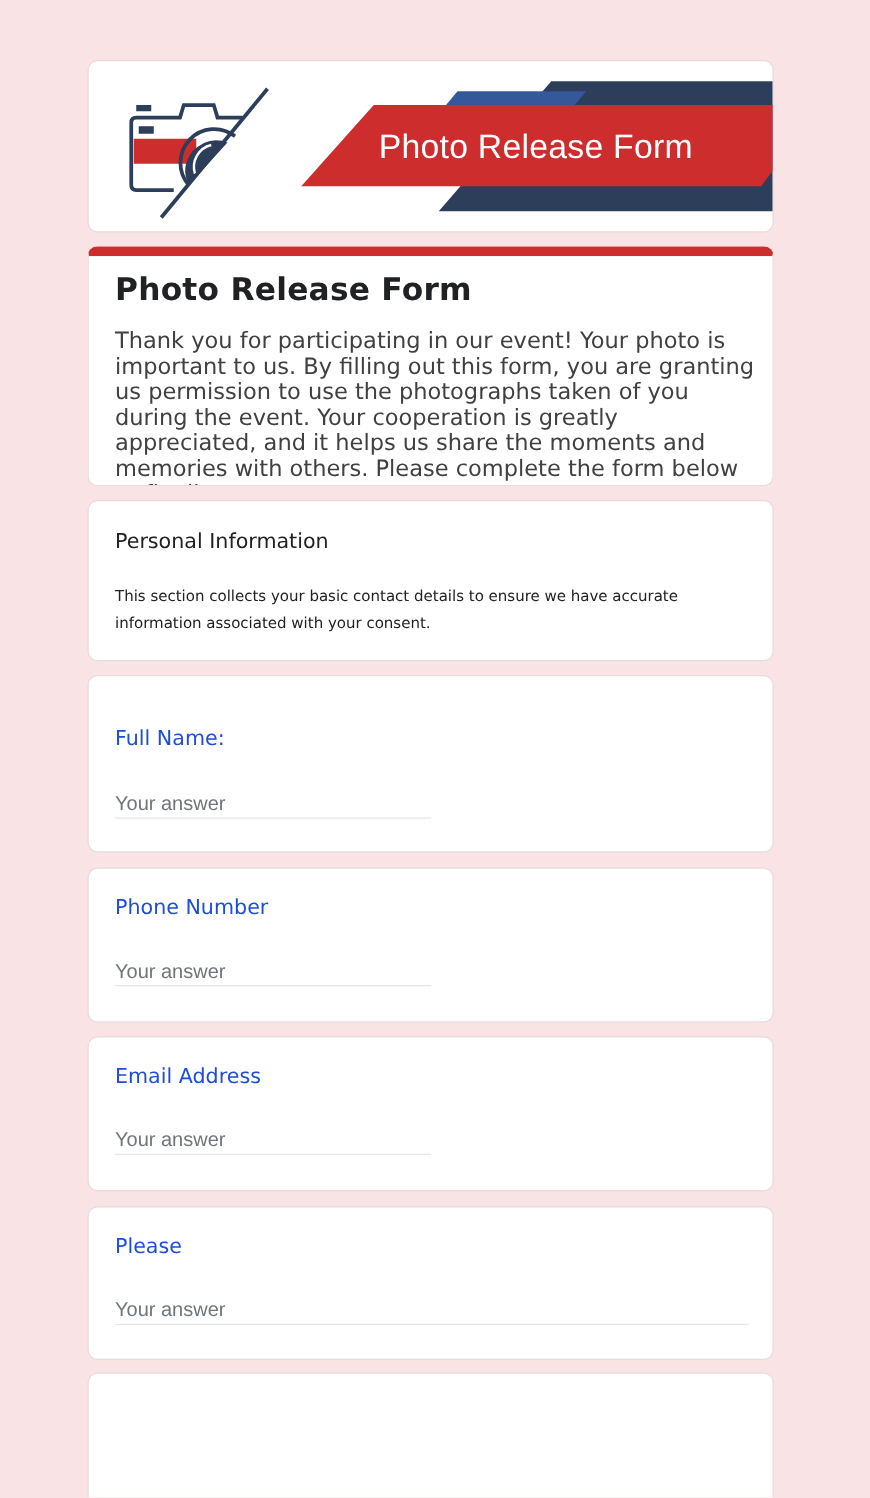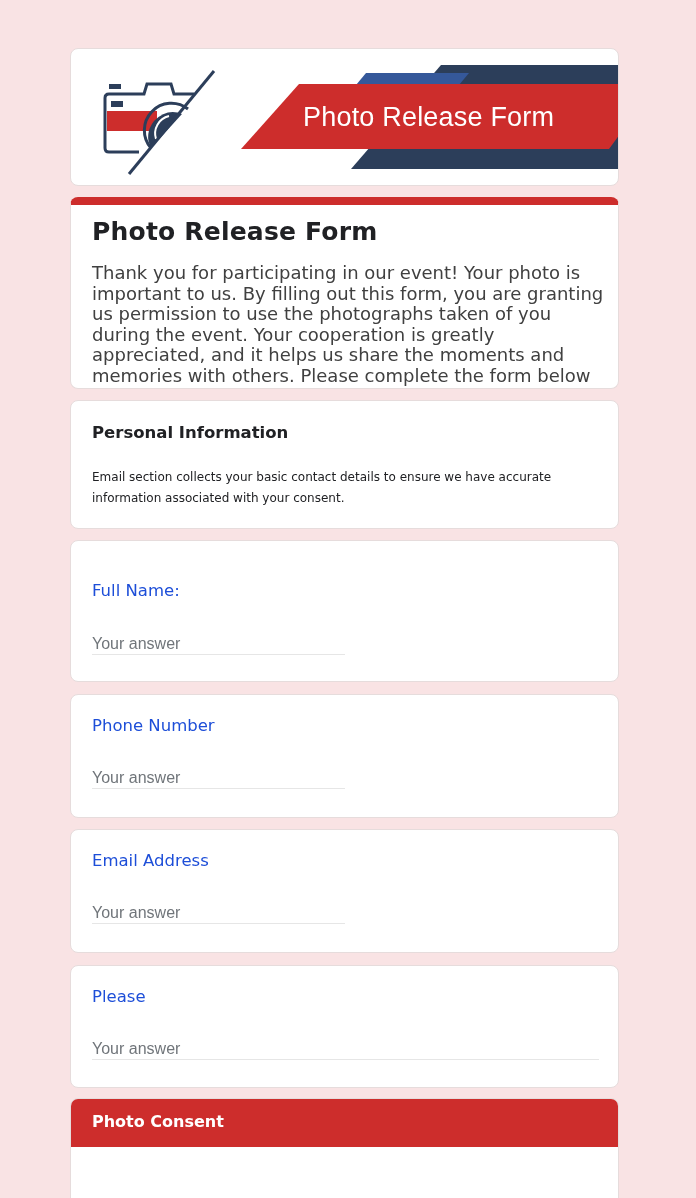--- a/index.html
+++ b/index.html
@@ -60,21 +60,21 @@
       line-height: 20.5px;
       color: #404040;
     }
     
     .section-card { top: 360px; height: 129px; }
     .section-card h2 {
       position: absolute;
       left: 21px;
       top: 22px;
       font-size: 16.5px;
-      font-weight: bold;
+      font-weight: normal;
       color: #202124;
     }
     .section-card p {
       position: absolute;
       left: 21px;
       top: 66px;
       width: 500px;
       font-size: 12px;
       line-height: 20.5px;
       color: #202124;
@@ -162,21 +162,21 @@
     <span class="banner-title">Photo Release Form</span>
   </div>
 
   <div class="card title-card">
     <h1>Photo Release Form</h1>
     <p>Thank you for participating in our event! Your photo is important to us. By filling out this form, you are granting us permission to use the photographs taken of you during the event. Your cooperation is greatly appreciated, and it helps us share the moments and memories with others. Please complete the form below to finalize your consent.</p>
   </div>
 
   <div class="card section-card">
     <h2>Personal Information</h2>
-    <p>Email section collects your basic contact details to ensure we have accurate information associated with your consent.</p>
+    <p>This section collects your basic contact details to ensure we have accurate information associated with your consent.</p>
   </div>
 
   <div class="card q-card" style="top:500px;height:142px;">
     <h3 style="top:40px;">Full Name:</h3>
     <input class="answer" type="text" style="top: 92px;" placeholder="Your answer">
   </div>
 
   <div class="card q-card" style="top:654px;height:124px;padding-left:40px;">
     <h3 style="top:21px;">Phone Number</h3>
     <input class="answer" type="text" style="top: 72px;" placeholder="Your answer">
@@ -186,18 +186,15 @@
     <h3 style="top:21px;">Email Address</h3>
     <input class="answer" type="text" style="top: 72px;" placeholder="Your answer">
   </div>
 
   <div class="card q-card" style="top:925px;height:123px;">
     <h3 style="top:21px;">Please</h3>
     <input class="answer long" type="text" style="top: 72px;" placeholder="Your answer">
   </div>
 
   <div class="card consent-card">
-    <div class="consent-header">
-      <span>Photo Consent</span>
-    </div>
   </div>
 
 </div>
 
 </body></html>

